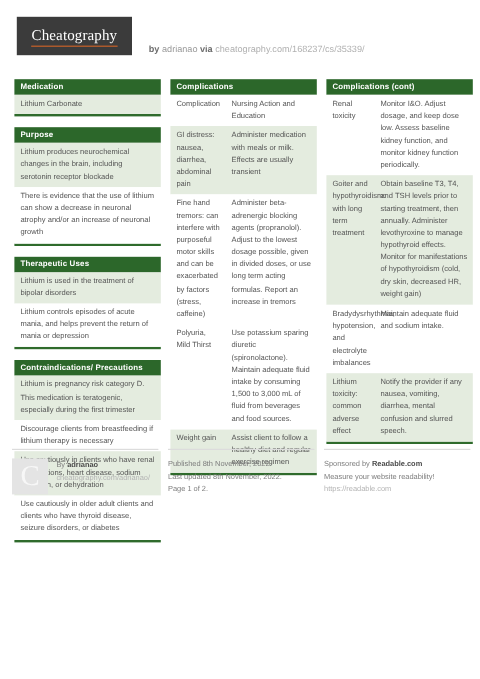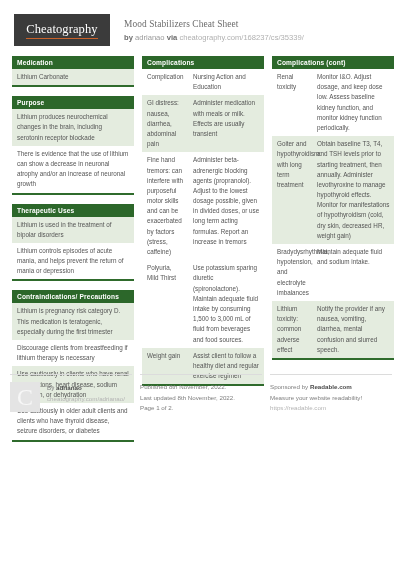--- a/index.html
+++ b/index.html
@@ -4,21 +4,21 @@
 <style>
   * { box-sizing: border-box; margin: 0; padding: 0; }
   html, body {
     width: 400px; height: 566px;
     background: #ffffff;
     font-family: "Liberation Sans", sans-serif;
   }
   .page { position: relative; width: 400px; height: 566px; padding: 0 10px; }
 
   
-  .header { display: flex; align-items: center; padding: 14px 0 10px 4px; }
+  .header { display: flex; align-items: flex-end; padding: 14px 0 20px 4px; }
   .logo {
     width: 96px; height: 32px; background: #3b3b3b;
     display: flex; align-items: center; justify-content: center;
     flex: 0 0 auto;
   }
   .logo-text {
     color: #ffffff; font-family: "Liberation Serif", serif;
     font-size: 12.5px; letter-spacing: .1px;
     border-bottom: 1.6px solid #c8622a; padding-bottom: 1px;
   }
@@ -85,21 +85,20 @@
 </head>
 <body>
 
 <div class="page">
 
   <div class="header">
     <div class="logo">
       <span class="logo-text">Cheatography</span>
     </div>
     <div class="titlewrap">
-      <div class="sheet-title">Mood Stabilizers Cheat Sheet</div>
       <div class="byline">
         <b>by</b>
         <span>adrianao</span>
         <b>via</b>
         <span class="lnk">cheatography.com/168237/cs/35339/</span>
       </div>
     </div>
   </div>
 
   <div class="columns">

